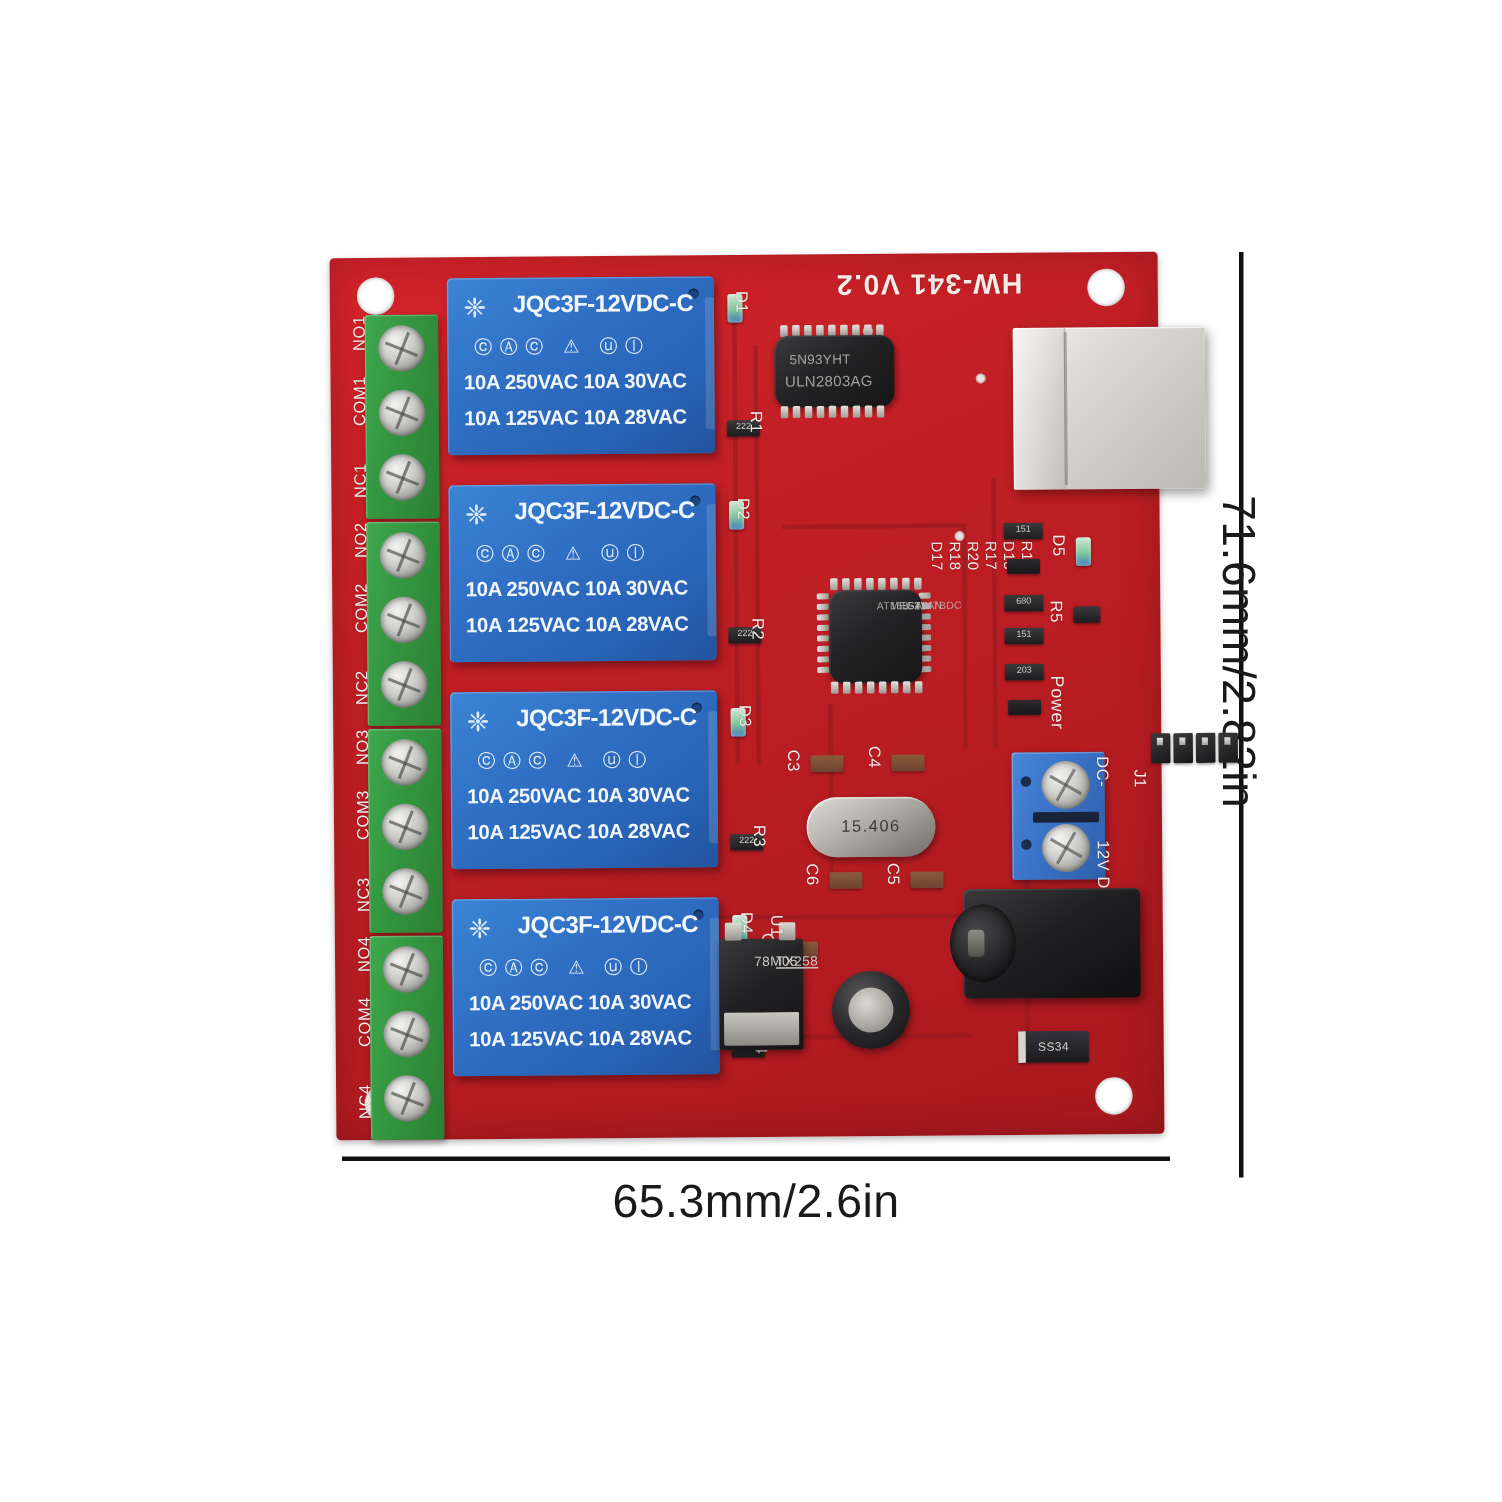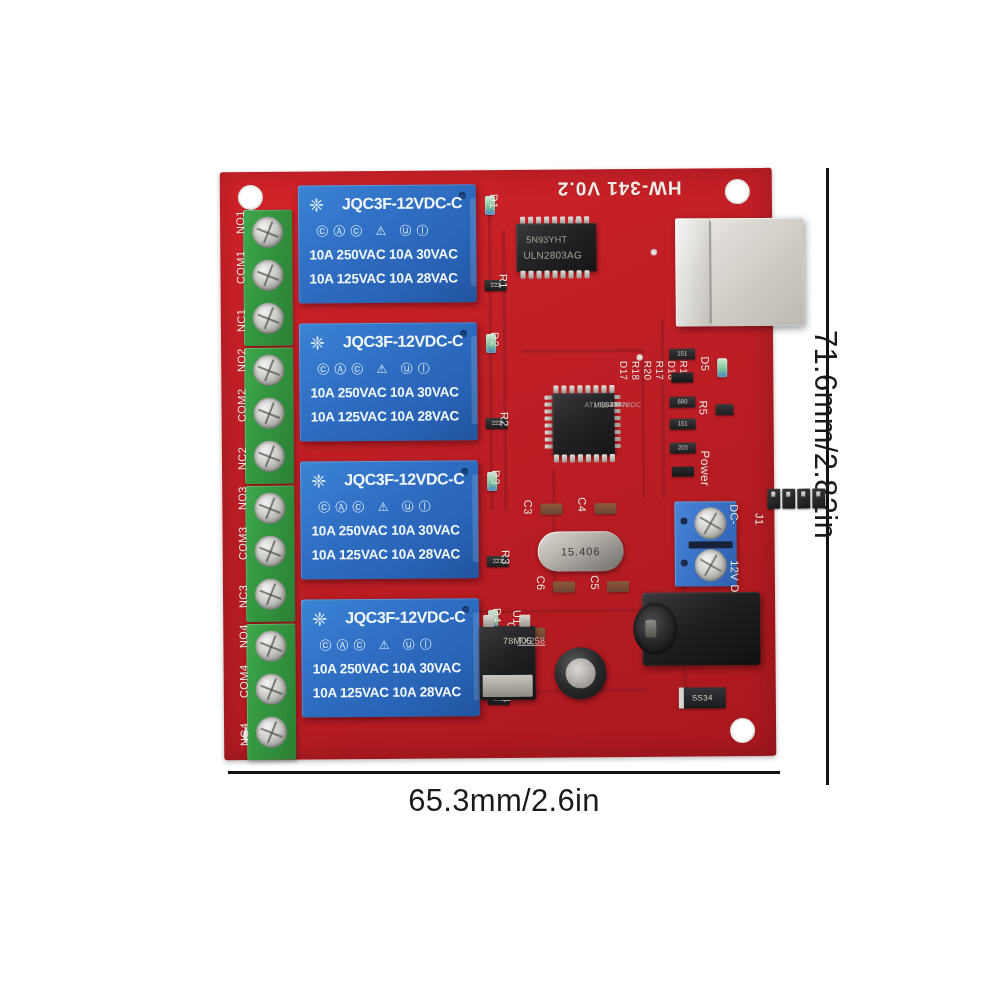--- a/index.html
+++ b/index.html
@@ -57,21 +57,21 @@
         box-shadow:1px 2px 4px rgba(0,0,0,.35), inset 1px 1px 0 rgba(255,255,255,.22);}
   .screw{position:absolute;left:9px;width:31px;height:31px;border-radius:50%;
          background:radial-gradient(circle at 36% 32%,#f2f2f0 0%,#c9c9c6 45%,#9a9a96 78%,#77776f 100%);
          box-shadow:inset 0 0 4px rgba(0,0,0,.55);}
   .screw::before{content:"";position:absolute;left:50%;top:4px;width:2px;height:23px;
                  margin-left:-1px;background:rgba(70,70,66,.65);transform:rotate(22deg);}
   .screw::after{content:"";position:absolute;top:50%;left:4px;height:2px;width:23px;
                 margin-top:-1px;background:rgba(70,70,66,.65);transform:rotate(22deg);}
 
   
-  .ic{position:absolute;border-radius:0;
+  .ic{position:absolute;border-radius:10px;
       background:linear-gradient(145deg,#3a3a3c 0%,#232325 45%,#161617 100%);
       box-shadow:1px 2px 4px rgba(0,0,0,.45), inset 1px 1px 0 rgba(255,255,255,.08);
       color:#b9b5b0;}
   .ic .txt{position:absolute;font-size:9px;letter-spacing:.2px;white-space:nowrap;opacity:.85;}
   .pins-h{position:absolute;display:flex;gap:3px;}
   .pins-h i{display:block;width:5px;height:8px;background:linear-gradient(#e4e2de,#9d9a94);border-radius:1px;}
   .pins-v{position:absolute;display:flex;flex-direction:column;gap:3px;}
   .pins-v i{display:block;width:8px;height:4px;background:linear-gradient(90deg,#e4e2de,#9d9a94);border-radius:1px;}
 
   

